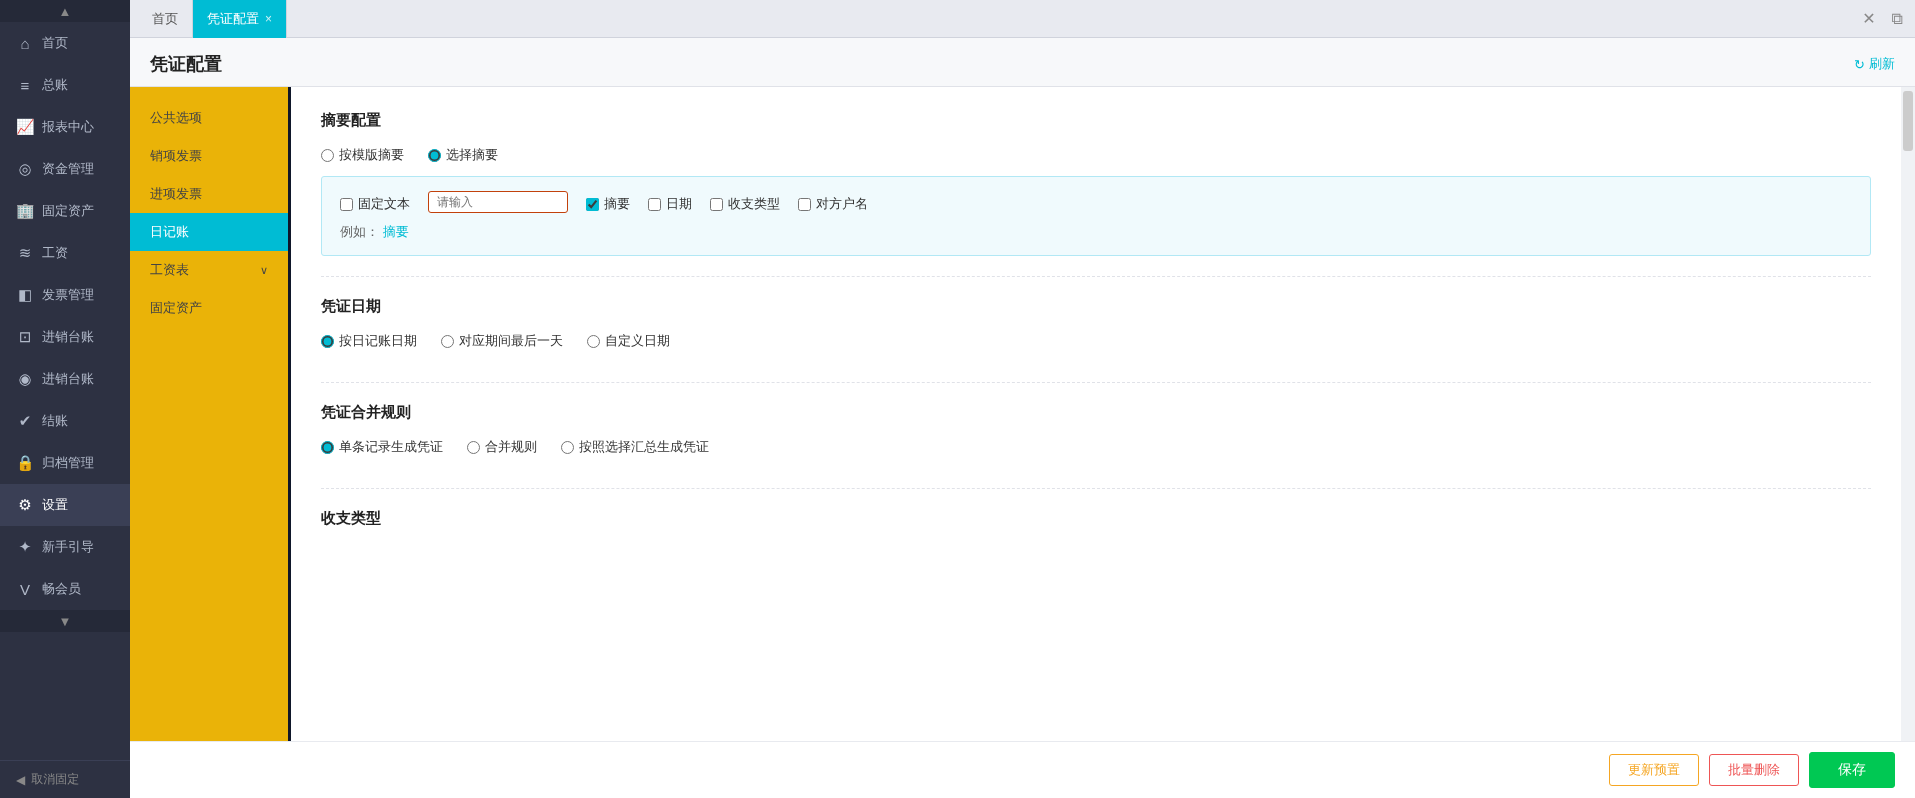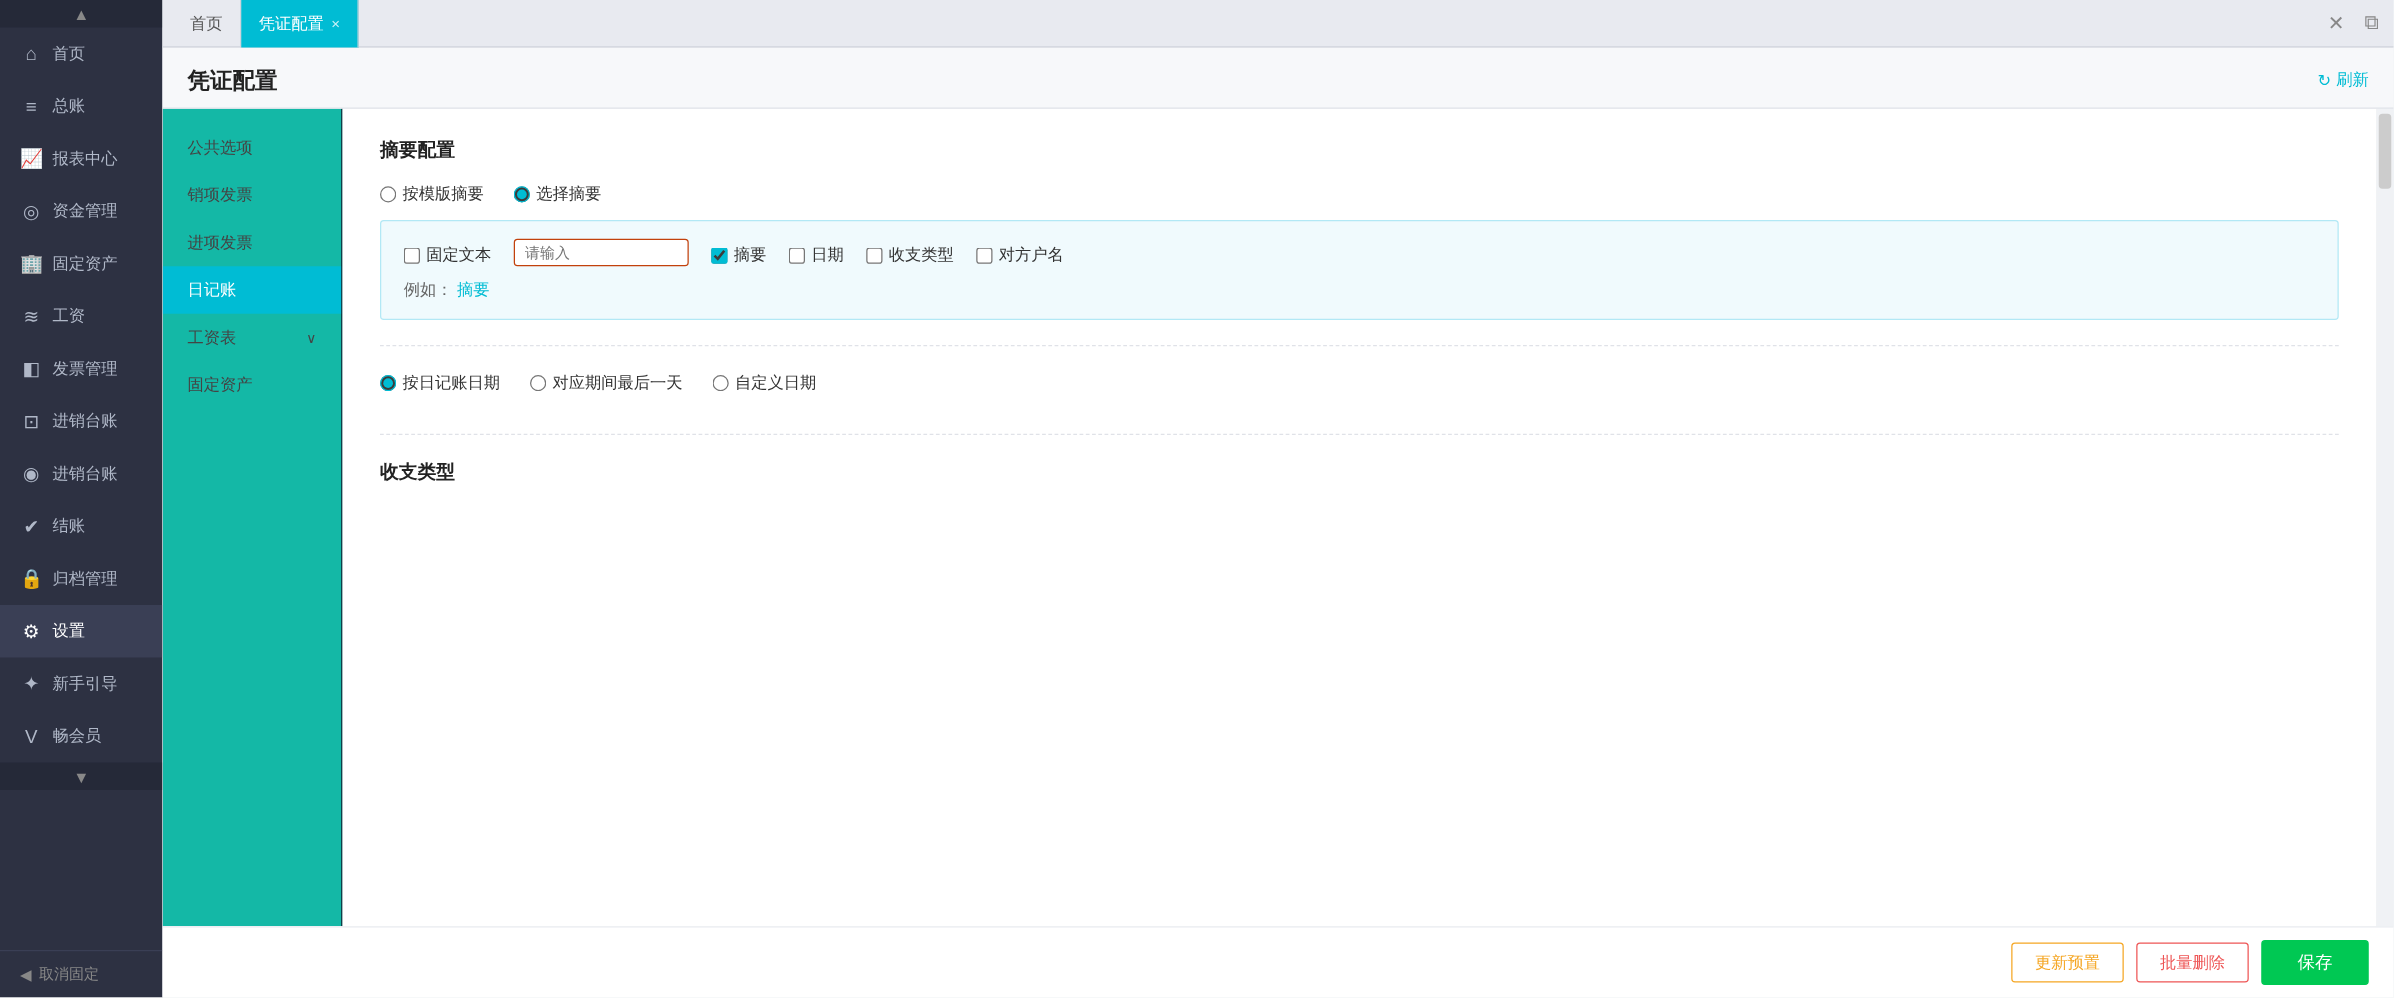--- a/index.html
+++ b/index.html
@@ -112,23 +112,23 @@
 
     
     .content-layout {
       display: flex;
       flex: 1;
       overflow: hidden;
     }
 
     
     .left-nav {
-      width: 144px;
-      background: #14b8a6;
-      border-right: 1px solid #0f172a;
+      width: 161px;
+      background: #eab308;
+      border-right: 3px solid #0f172a;
       padding: 12px 0;
       flex-shrink: 0;
       overflow-y: auto;
     }
     .left-nav-item {
       padding: 10px 20px;
       font-size: 13px;
       color: #444;
       cursor: pointer;
       display: flex;
@@ -437,36 +437,54 @@
             </label>
           </div>
           <div class="summary-example">
             <span class="label">例如：</span>
             <span class="value">摘要</span>
           </div>
         </div>
       </div>
 
       <div class="section">
+        <div class="section-title">凭证日期</div>
         <div class="radio-group">
           <label class="radio-item">
             <input type="radio" name="voucher-date" checked="" style="">
             <span>按日记账日期</span>
           </label>
           <label class="radio-item">
             <input type="radio" name="voucher-date" style="">
             <span>对应期间最后一天</span>
           </label>
           <label class="radio-item">
             <input type="radio" name="voucher-date" style="">
             <span>自定义日期</span>
           </label>
         </div>
       </div>
 
+      <div class="section">
+        <div class="section-title">凭证合并规则</div>
+        <div class="radio-group">
+          <label class="radio-item">
+            <input type="radio" name="merge-rule" checked="" style="">
+            <span>单条记录生成凭证</span>
+          </label>
+          <label class="radio-item">
+            <input type="radio" name="merge-rule" style="">
+            <span>合并规则</span>
+          </label>
+          <label class="radio-item">
+            <input type="radio" name="merge-rule" style="">
+            <span>按照选择汇总生成凭证</span>
+          </label>
+        </div>
+      </div>
 
       <div class="section" style="border-bottom: none; padding-bottom: 0;">
         <div class="section-title">收支类型</div>
       </div>
 
     </div>
 
     <div class="scroll-track">
       <div class="scroll-thumb"></div>
     </div>

